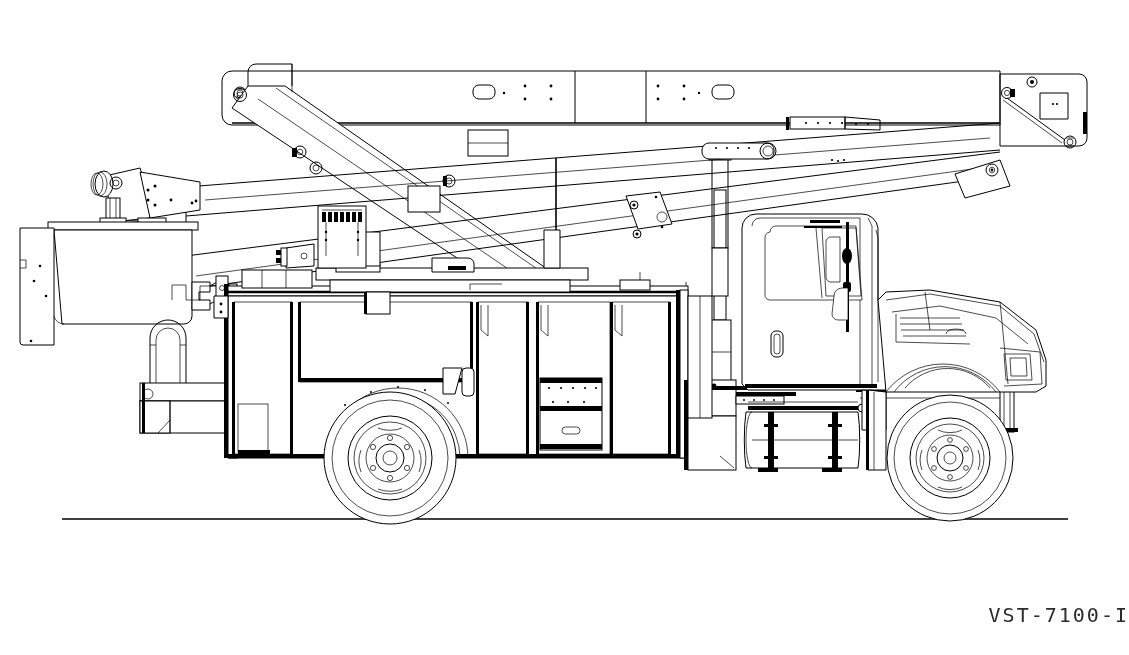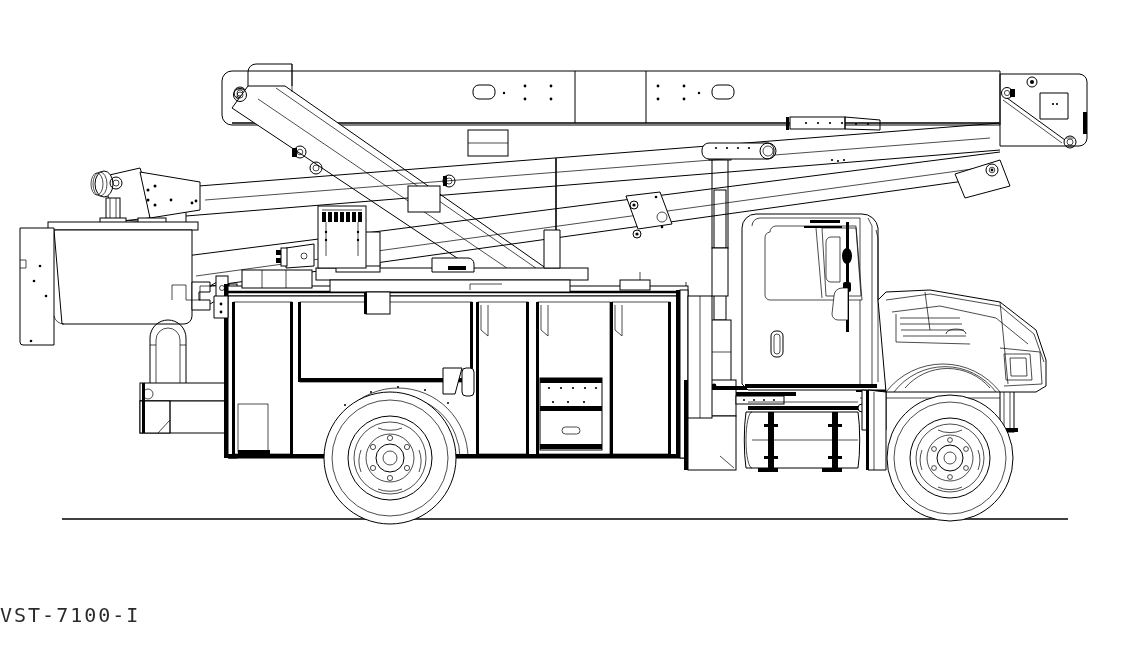--- a/index.html
+++ b/index.html
@@ -6,21 +6,21 @@
   html,body{margin:0;padding:0;background:#ffffff;}
   body{
     width:1129px;height:655px;overflow:hidden;
     font-family:"DejaVu Sans Mono","Liberation Mono",monospace;
     background:#ffffff;
   }
   #sheet{position:relative;width:1129px;height:655px;background:#fff;}
   #drawing{position:absolute;left:0;top:0;width:1129px;height:655px;}
   #caption{
     position:absolute;left:0;top:602px;width:1129px;
-    text-align:left;
+    text-align:right;
     font-family:"DejaVu Sans Mono","Liberation Mono",monospace;
     font-size:20px;letter-spacing:2px;color:#2b2b2b;
     line-height:26px;user-select:none;
   }
   svg{display:block;}
   .ln{fill:none;stroke:#000;stroke-width:1;vector-effect:non-scaling-stroke;}
   .thin{fill:none;stroke:#000;stroke-width:0.7;}
   .thick{fill:none;stroke:#000;stroke-width:2.4;}
   .med{fill:none;stroke:#000;stroke-width:1.6;}
   .wht{fill:#ffffff;stroke:#000;stroke-width:1;}

